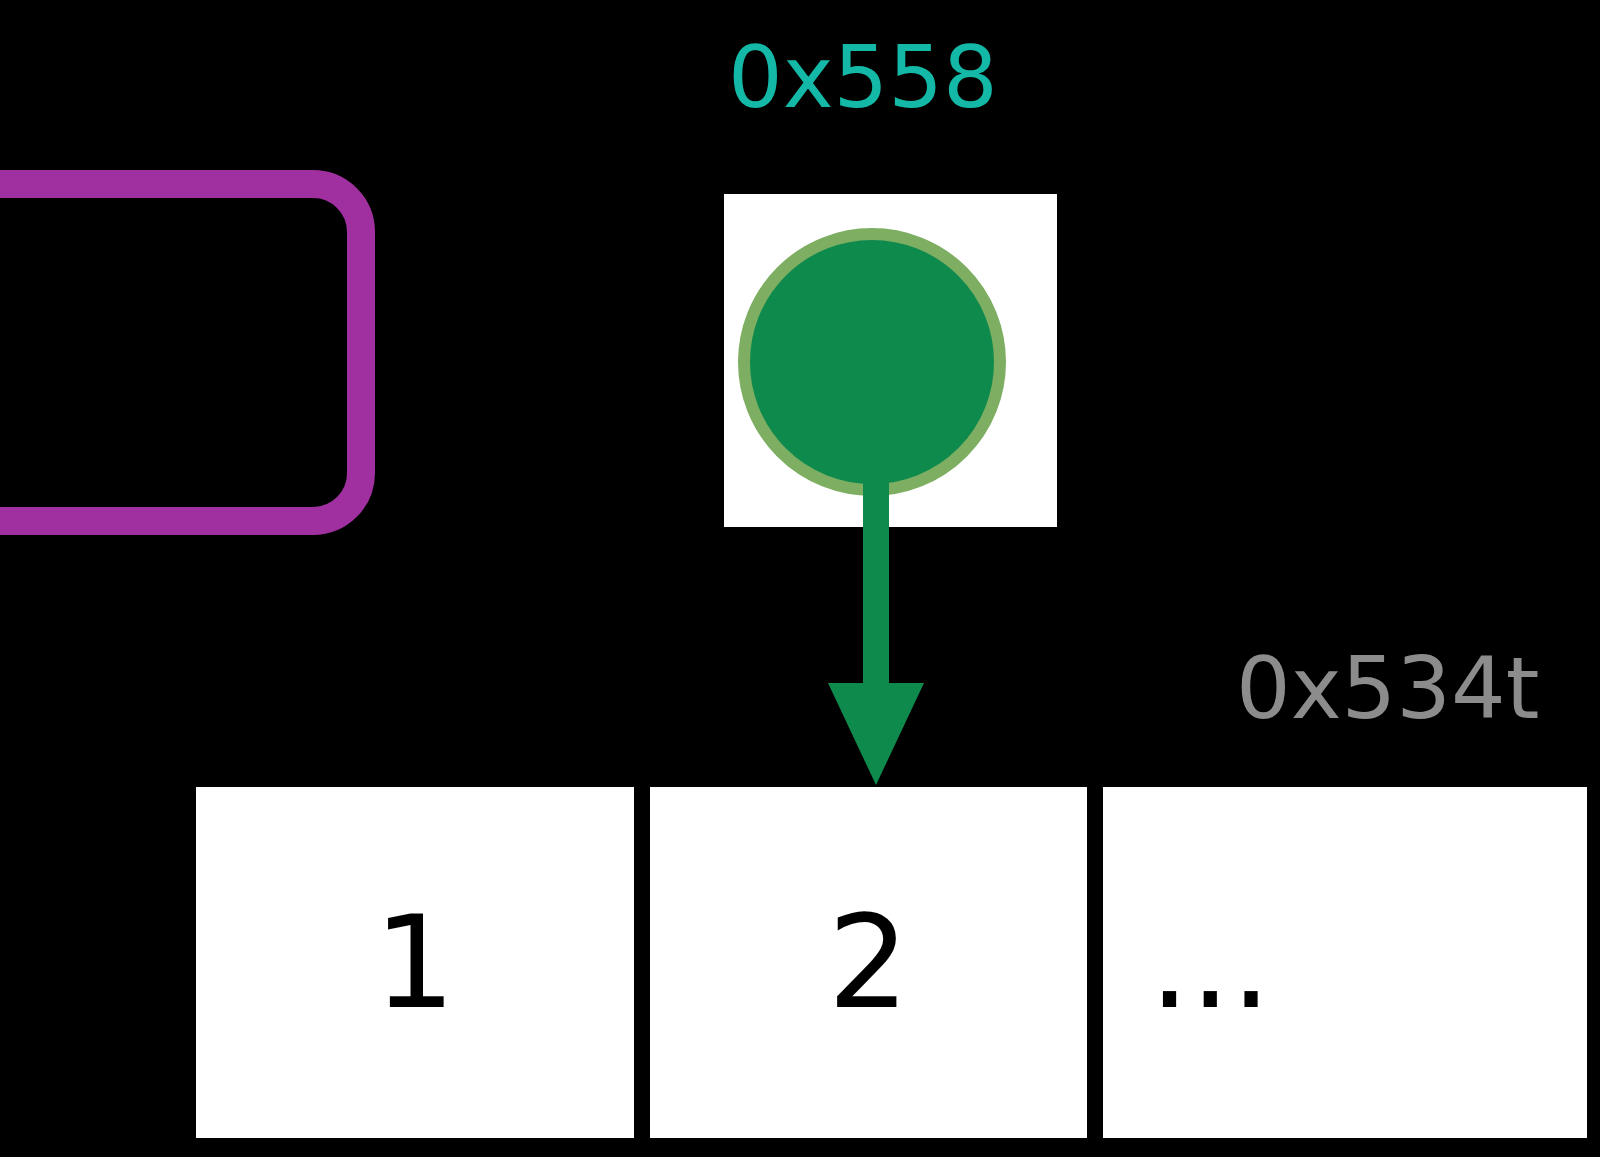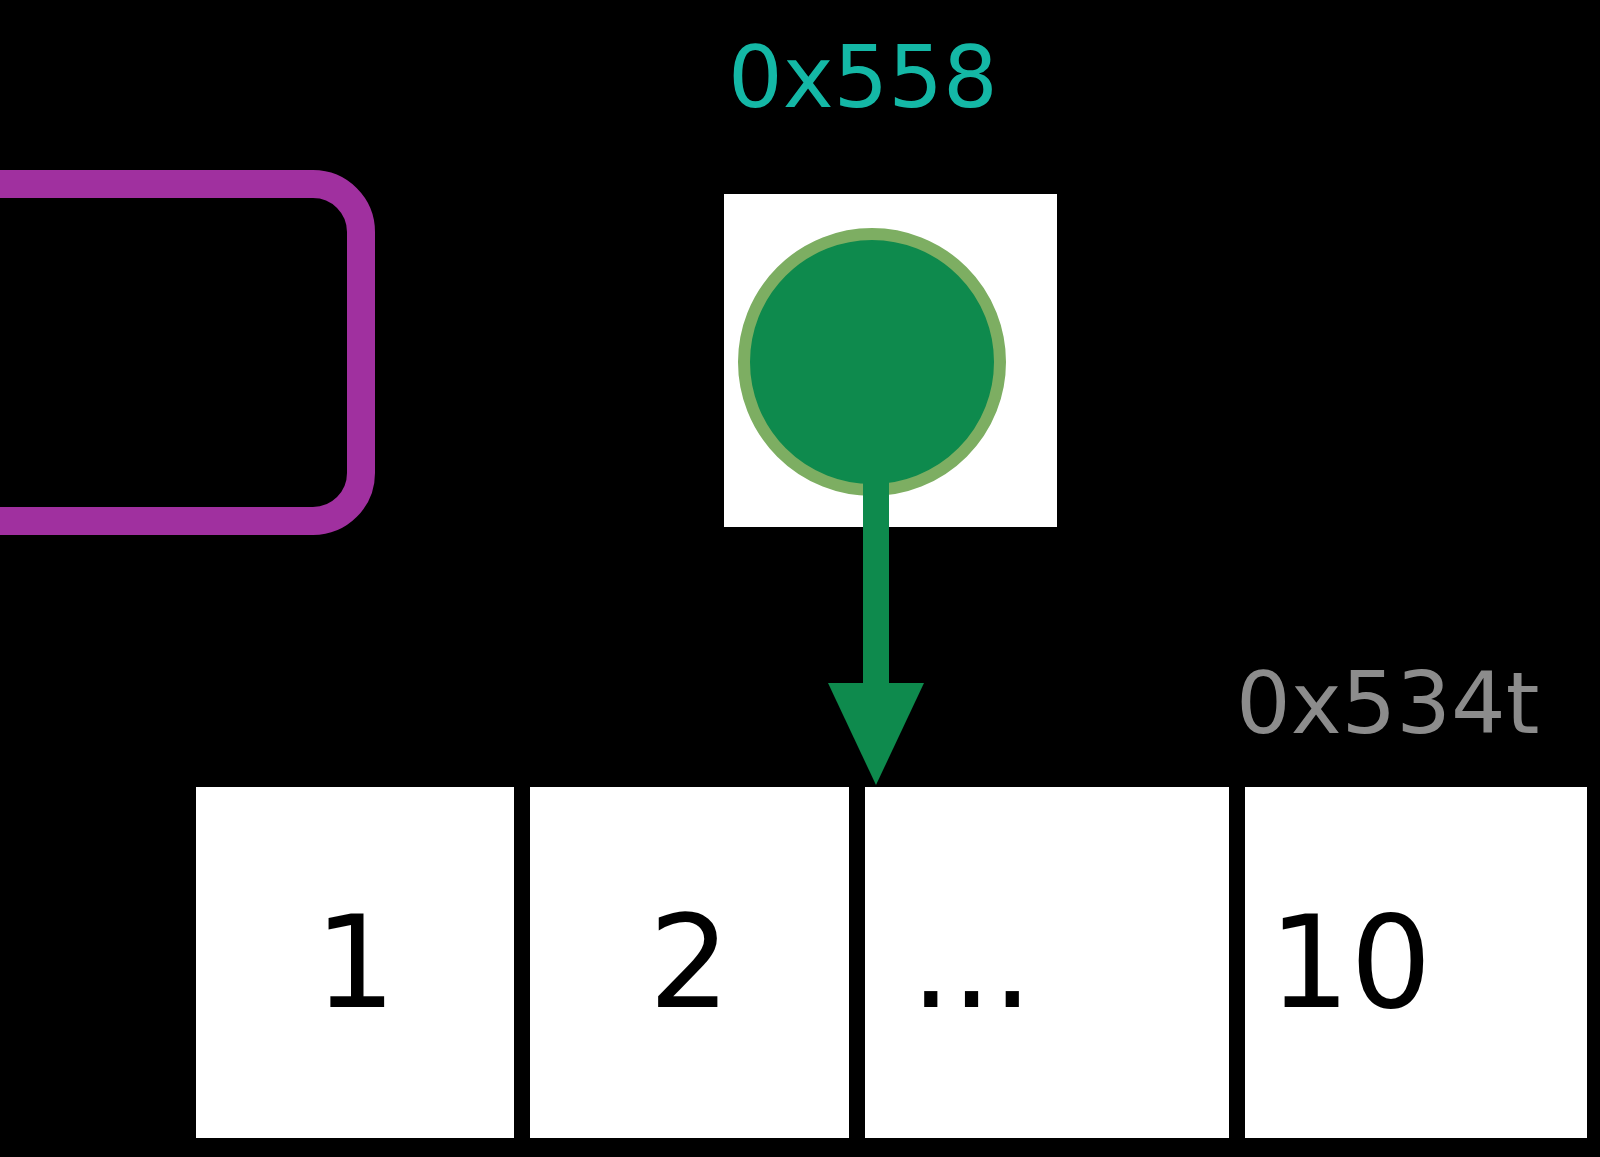--- a/index.html
+++ b/index.html
@@ -67,21 +67,21 @@
   
   .addr {
     position: absolute;
     color: var(--addr-color, #8C8C8C);
     font-size: 86px;
     line-height: 1;
     white-space: nowrap;
     font-family: "DejaVu Sans", sans-serif;
   }
   .addr-top  { left: 728px; top: 34px; }
-  .addr-right{ left: 1236px; top: 645px; margin-top: 15px; }
+  .addr-right{ left: 1236px; top: 645px; }
 
   
   .array-row {
     position: absolute;
     left: 196px;
     top: 787px;
     width: 1391px;
     height: 351px;
     display: flex;
     gap: 16px;
@@ -122,16 +122,15 @@
     <rect x="73" y="0" width="26" height="240" fill="#0E8A4D"></rect>
     <polygon points="38,228 134,228 86,330" fill="#0E8A4D"></polygon>
   </svg>
 
   <div class="addr addr-right" style="color: rgb(140, 140, 140);">0x534t</div>
 
   <div class="array-row">
     <div class="array-cell" style="background: rgb(255, 255, 255); color: rgb(0, 0, 0);">1</div>
     <div class="array-cell" style="background: rgb(255, 255, 255); color: rgb(0, 0, 0);">2</div>
     <div class="array-cell ellipsis" style="background: rgb(255, 255, 255); color: rgb(0, 0, 0);">...</div>
-    <div class="array-cell last" style="background: rgb(255, 255, 255); color: rgb(0, 0, 0);">10</div>
   </div>
 
 </div>
 
 </body></html>

